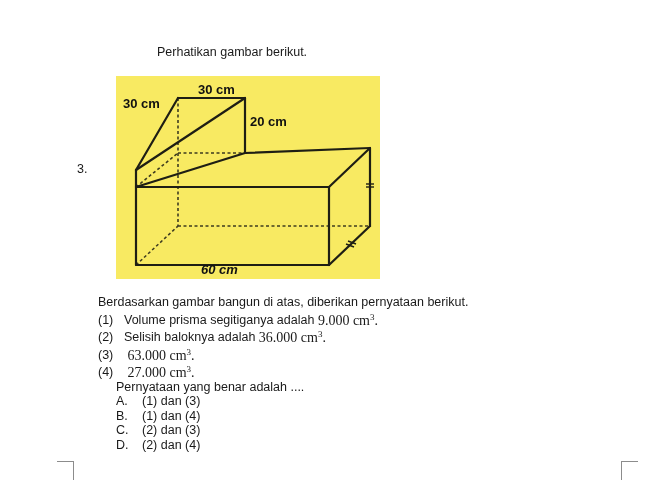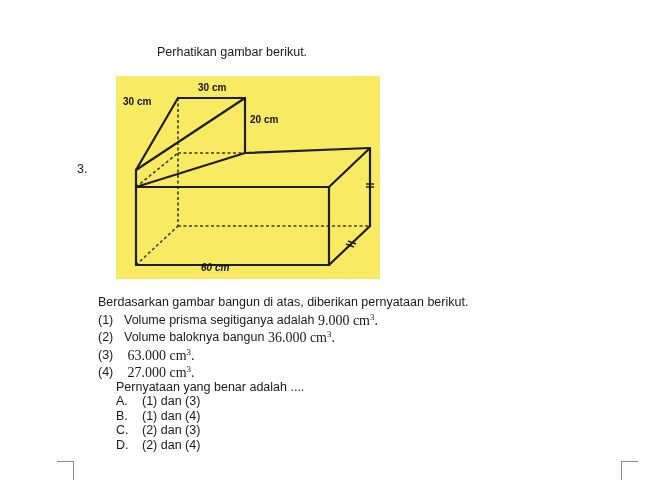--- a/index.html
+++ b/index.html
@@ -36,21 +36,21 @@
       height: 203px;
       background: #f8ea62;
     }
     .figure svg {
       position: absolute;
       left: 0;
       top: 0;
     }
     .dim-label {
       position: absolute;
-      font-size: 10px;
+      font-size: 13px;
       font-weight: bold;
       color: #111;
       white-space: nowrap;
     }
     .statements {
       position: absolute;
       left: 98px;
       top: 294px;
       font-size: 12.5px;
       line-height: 17.5px;
@@ -170,21 +170,21 @@
   <div class="statements">
     <div class="stmt-row">Berdasarkan gambar bangun di atas, diberikan pernyataan berikut.</div>
 
     <div class="stmt-row">
       <span class="stmt-num">(1)</span>
       <span>Volume prisma segitiganya adalah </span>&nbsp;<span class="math"><span>9.000 cm</span><sup>3</sup><span>.</span></span>
     </div>
 
     <div class="stmt-row">
       <span class="stmt-num">(2)</span>
-      <span>Volume baloknya bangun </span>&nbsp;<span class="math"><span>36.000 cm</span><sup>3</sup><span>.</span></span>
+      <span>Selisih baloknya adalah </span>&nbsp;<span class="math"><span>36.000 cm</span><sup>3</sup><span>.</span></span>
     </div>
 
     <div class="stmt-row">
       <span class="stmt-num">(3)</span>
       &nbsp;<span class="math"><span>63.000 cm</span><sup>3</sup><span>.</span></span>
     </div>
 
     <div class="stmt-row">
       <span class="stmt-num">(4)</span>
       &nbsp;<span class="math"><span>27.000 cm</span><sup>3</sup><span>.</span></span>

